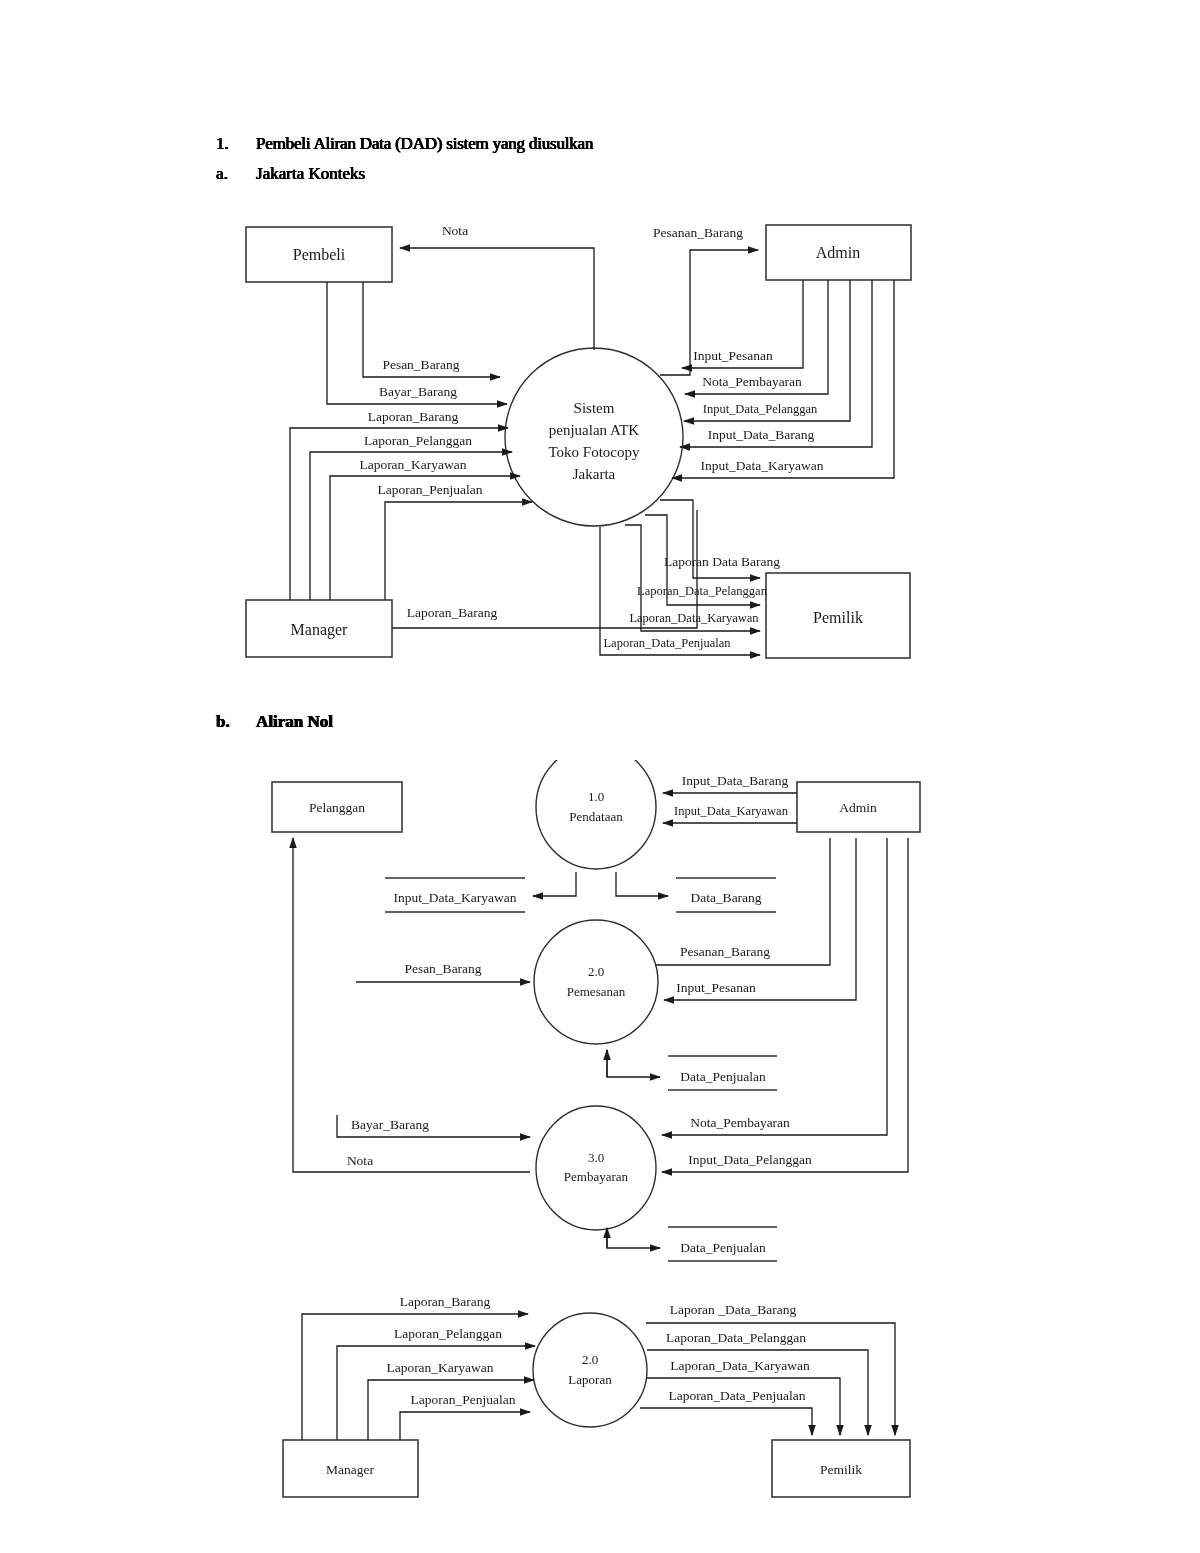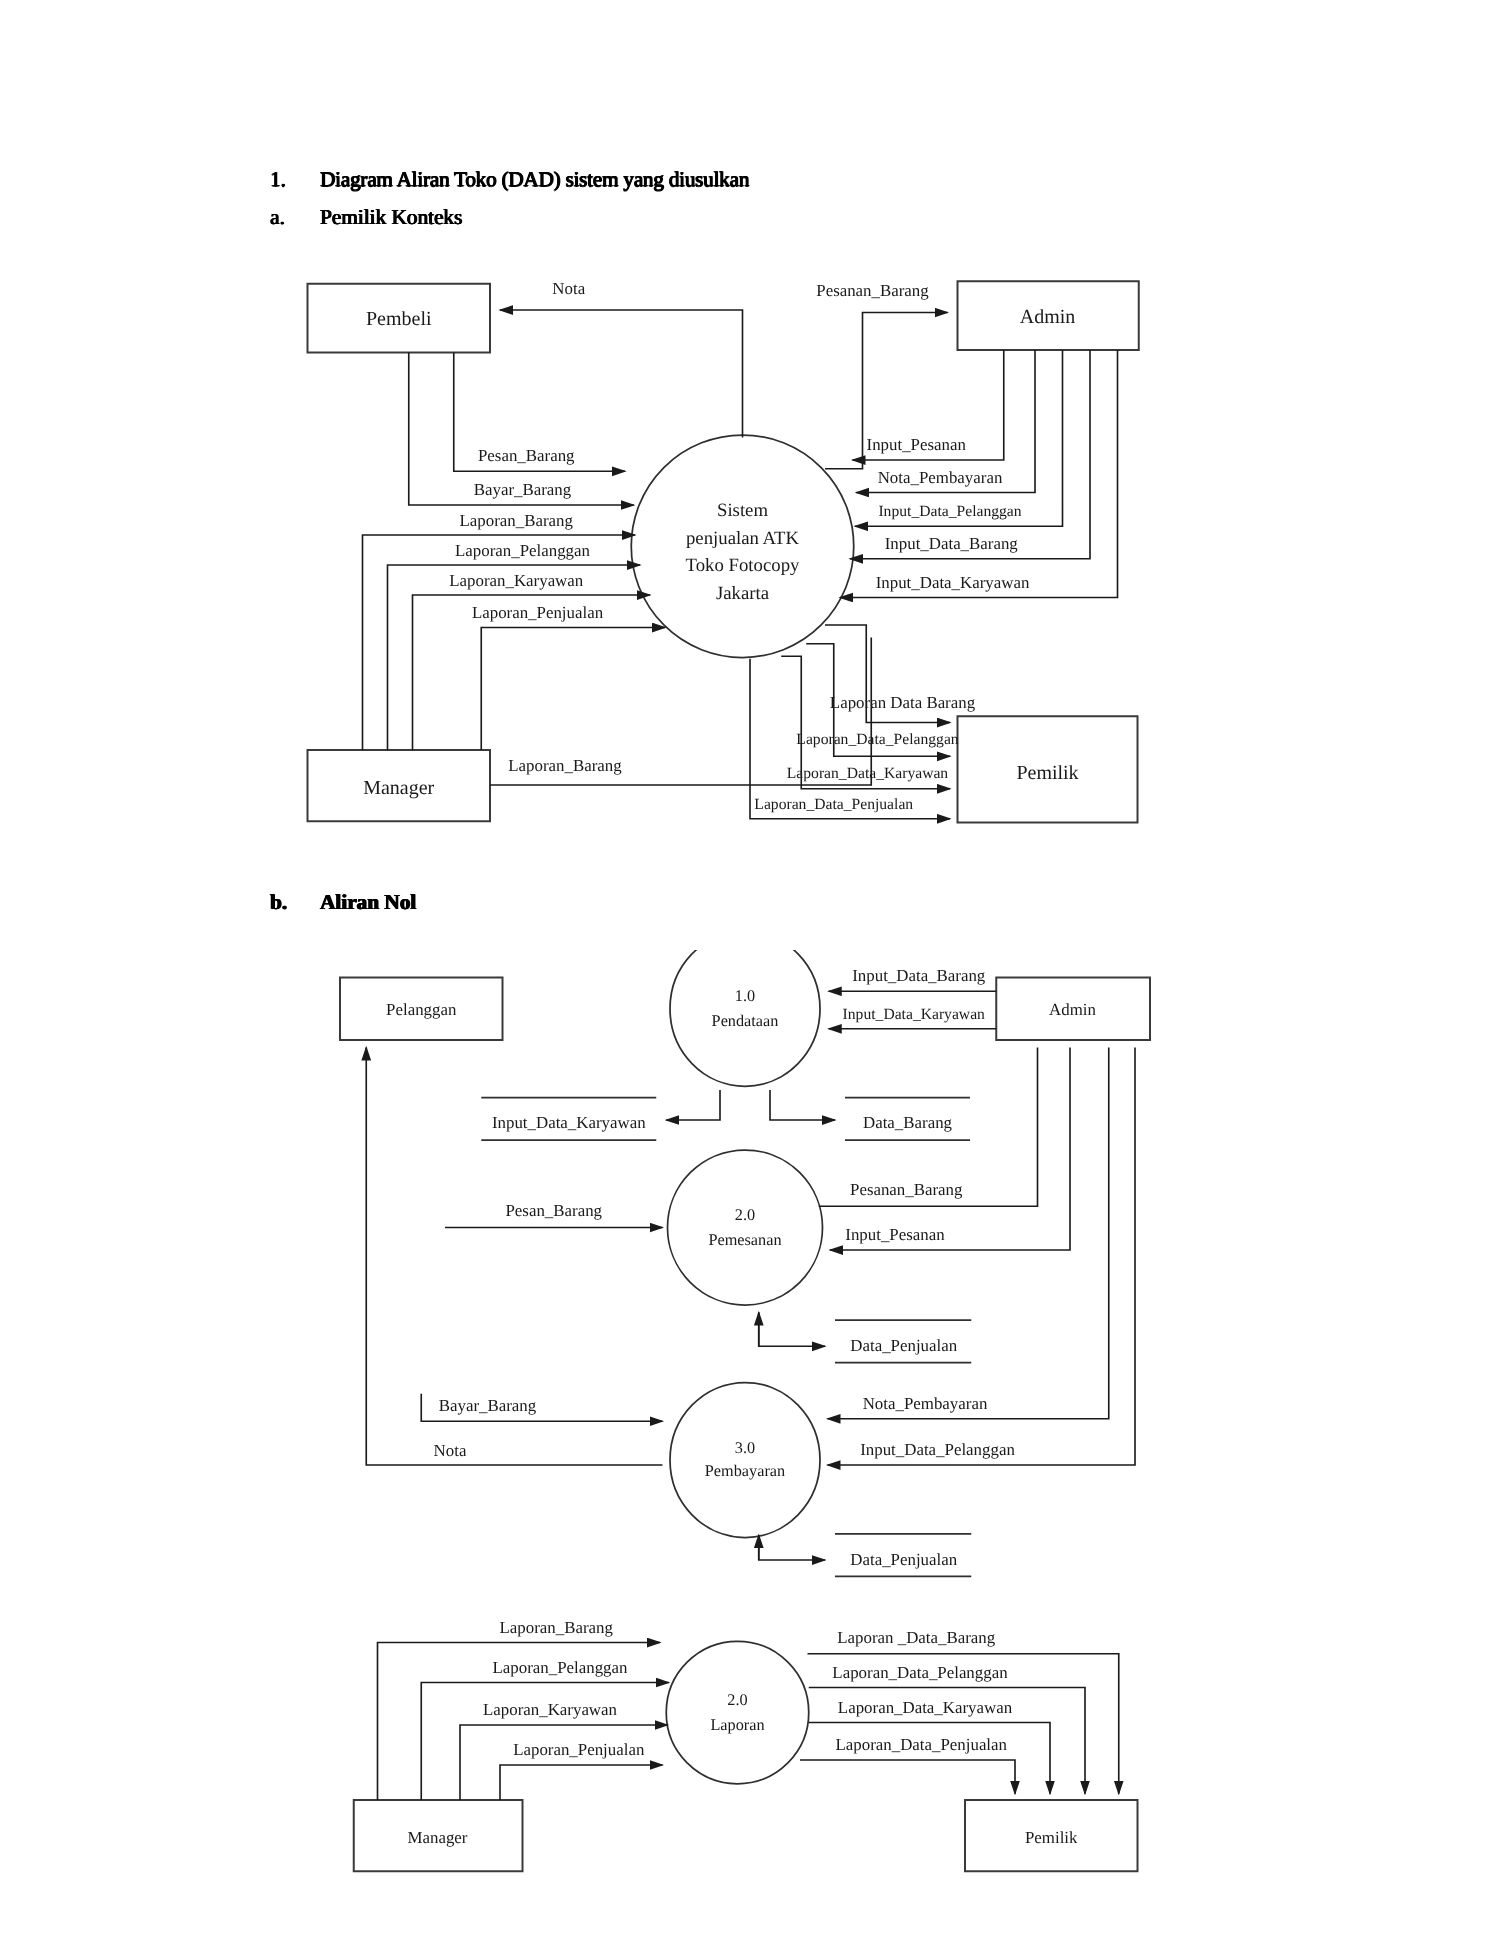--- a/index.html
+++ b/index.html
@@ -24,25 +24,25 @@
   .proc-lbl{font-size:13px;}
   .proc-lbl-big{font-size:15px;}
 </style>
 </head>
 <body>
 
 <div class="page">
 
   <div class="hrow" id="h1">
     <span class="hmark">1.</span>
-    <span>Diagram Aliran Toko (DAD) sistem yang diusulkan</span>
+    <span>Pembeli Aliran Data (DAD) sistem yang diusulkan</span>
   </div>
   <div class="hrow" id="h2">
     <span class="hmark">a.</span>
-    <span>Pemilik Konteks</span>
+    <span>Jakarta Konteks</span>
   </div>
 
   <svg width="1200" height="480" viewBox="0 0 1200 480" style="top:210px;left:0;">
     <defs>
       <marker id="ar" markerWidth="9" markerHeight="9" refX="8" refY="3" orient="auto" markerUnits="strokeWidth">
         <path d="M0,0 L9,3 L0,6 z" fill="#1a1a1a"></path>
       </marker>
     </defs>
 
     <rect class="ent" x="246" y="17" width="146" height="55"></rect>

